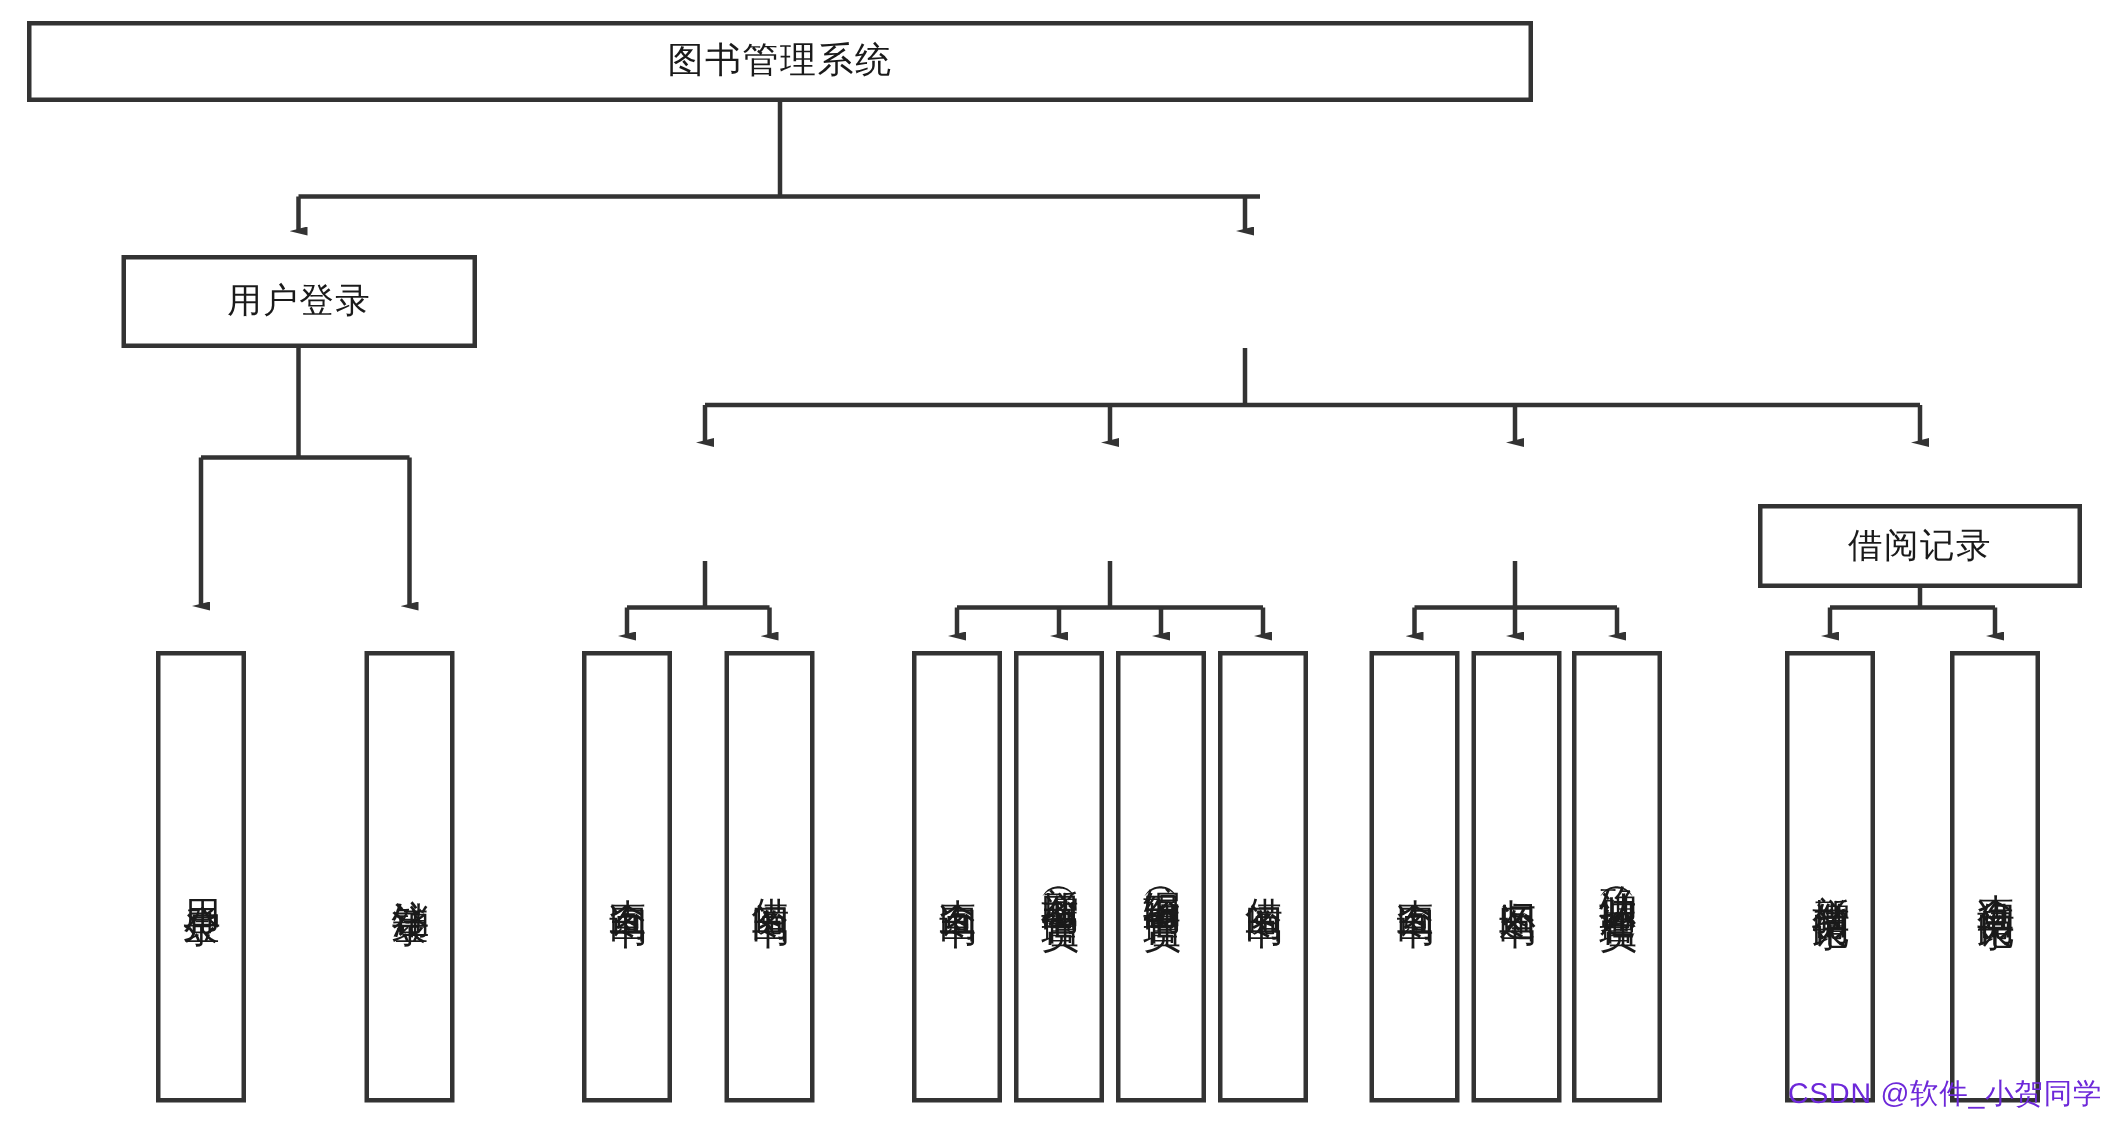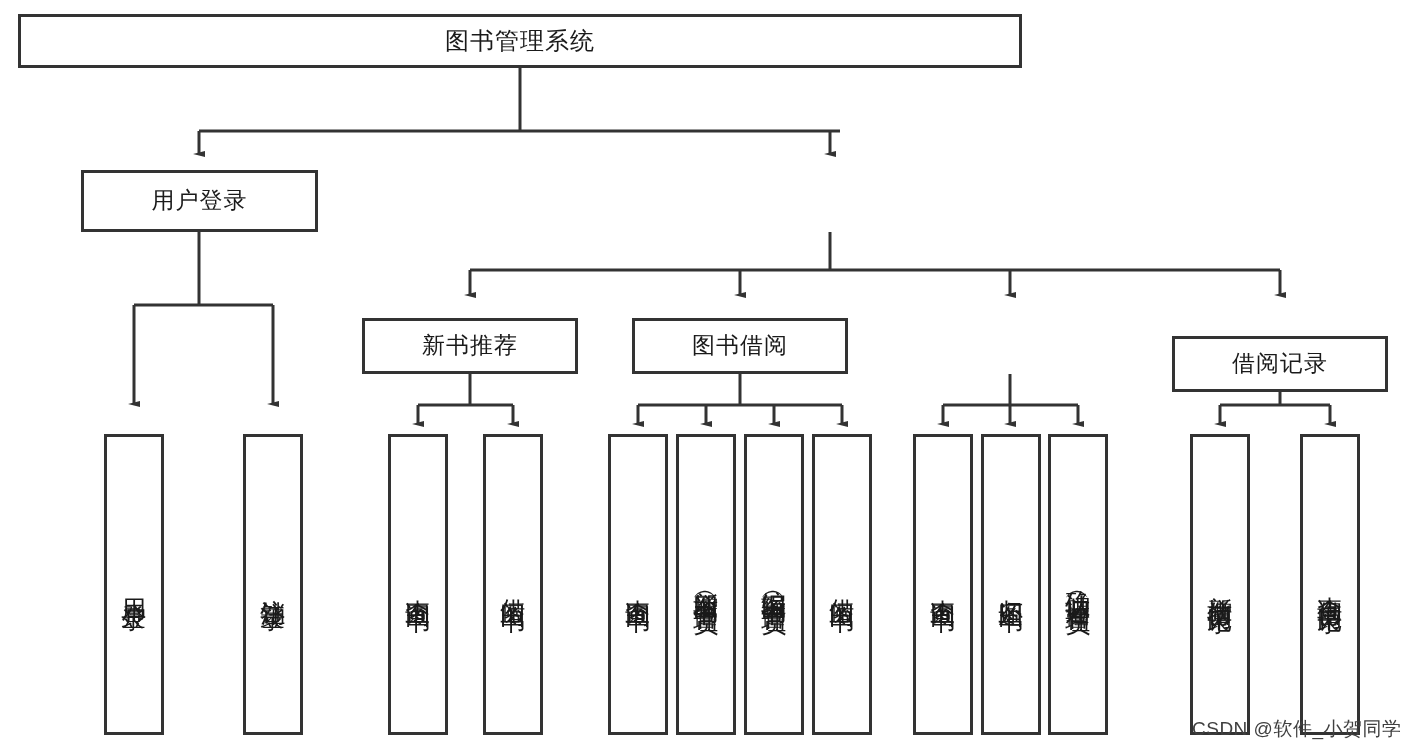--- a/index.html
+++ b/index.html
@@ -60,21 +60,21 @@
   }
   .node.vert .vtext {
     writing-mode: vertical-rl;
     text-orientation: upright;
     display: block;
     text-align: center;
   }
   .watermark {
     position: absolute;
     font-size: 19px;
-    color: #404040;
+    color: #6d28d9;
     white-space: nowrap;
     z-index: 5;
     letter-spacing: 0.5px;
   }
 </style>
 </head>
 <body>
 
 <div id="canvas">
 
@@ -131,27 +131,21 @@
 
   <div class="node horiz root" style="left:18px; top:14px; width:1004px; height:54px;">
     <span>图书管理系统</span>
   </div>
 
   <div class="node horiz" style="left:81px; top:170px; width:237px; height:62px;">
     <span>用户登录</span>
   </div>
 
 
-  <div class="node horiz" style="left:362px; top:318px; width:216px; height:56px;">
-    <span>新书推荐</span>
-  </div>
-
-  <div class="node horiz" style="left:632px; top:318px; width:216px; height:56px;">
-    <span>图书借阅</span>
-  </div>
+
 
 
   <div class="node horiz" style="left:1172px; top:336px; width:216px; height:56px;">
     <span>借阅记录</span>
   </div>
 
   <div class="node vert" style="left:104px; top:434px; width:60px; height:301px;">
     <span class="vtext">用户登录</span>
   </div>
 

